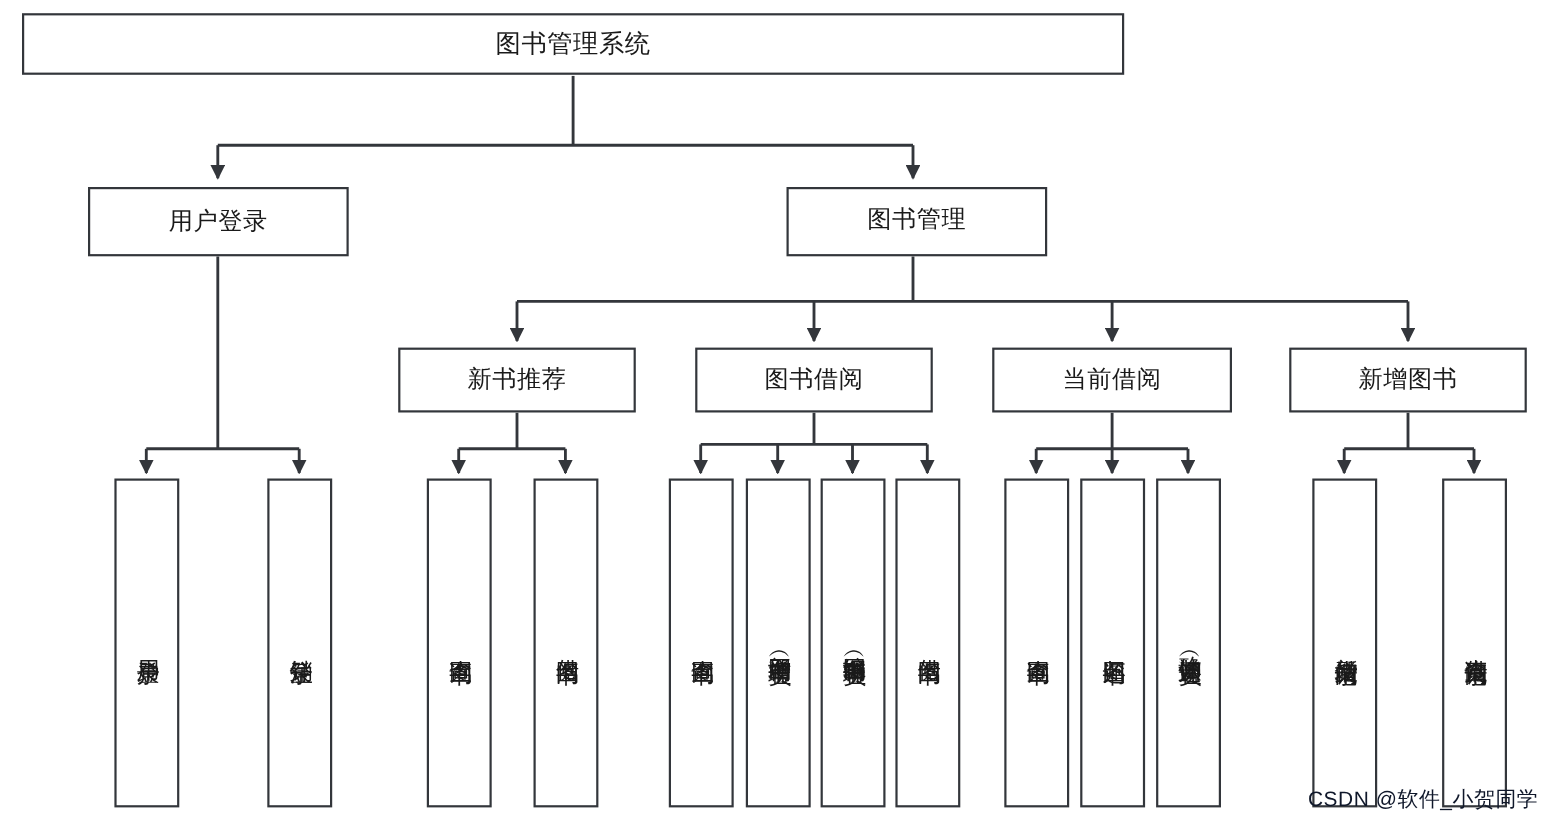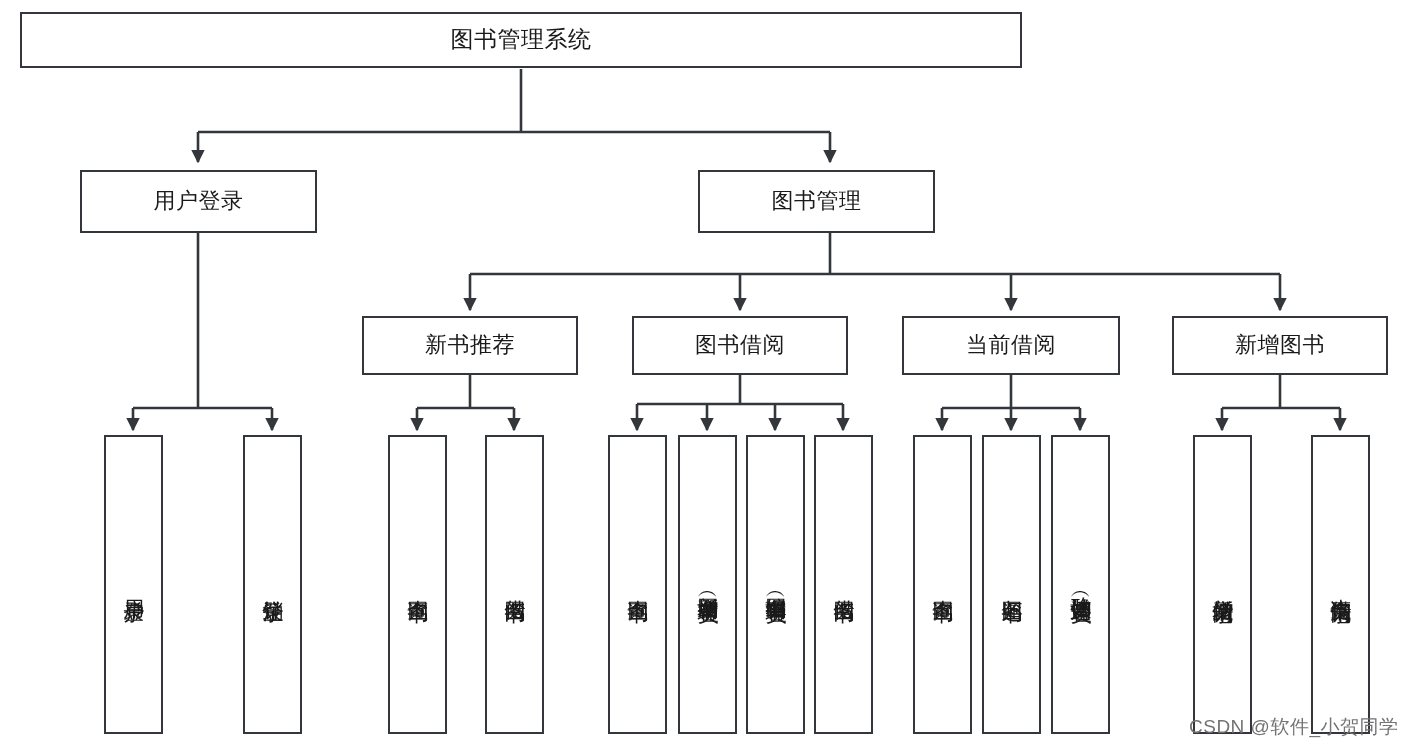--- a/index.html
+++ b/index.html
@@ -57,21 +57,21 @@
     font-size: 21px;
     line-height: 1.18;
     letter-spacing: 1px;
     max-height: 270px;
   }
   #watermark {
     position: absolute;
     left: 1189px;
     top: 714px;
     font-size: 19px;
-    color: #737373;
+    color: #0f172a;
     white-space: nowrap;
     letter-spacing: 0.5px;
   }
 </style>
 </head>
 <body>
 
 <div id="canvas">
 
   <svg id="wires" viewBox="0 0 1405 747" width="1405" height="747" xmlns="http://www.w3.org/2000/svg">
@@ -124,21 +124,21 @@
     </g>
   </svg>
 
   <div class="node root h" style="left:20px; top:12px; width:1002px; height:56px;">
     <span class="lbl">图书管理系统</span>
   </div>
 
   <div class="node h" style="left:80px; top:170px; width:237px; height:63px;">
     <span class="lbl">用户登录</span>
   </div>
-  <div class="node h" style="left:698px; top:170px; width:237px; height:63px;">
+  <div class="node h" style="left:715px; top:170px; width:237px; height:63px;font-family:Liberation Mono, monospace;">
     <span class="lbl">图书管理</span>
   </div>
 
   <div class="node h" style="left:362px; top:316px; width:216px; height:59px;align-items:center;">
     <span class="lbl">新书推荐</span>
   </div>
   <div class="node h" style="left:902px; top:316px; width:218px; height:59px;">
     <span class="lbl">当前借阅</span>
   </div>
   <div class="node h" style="left:632px; top:316px; width:216px; height:59px;">

